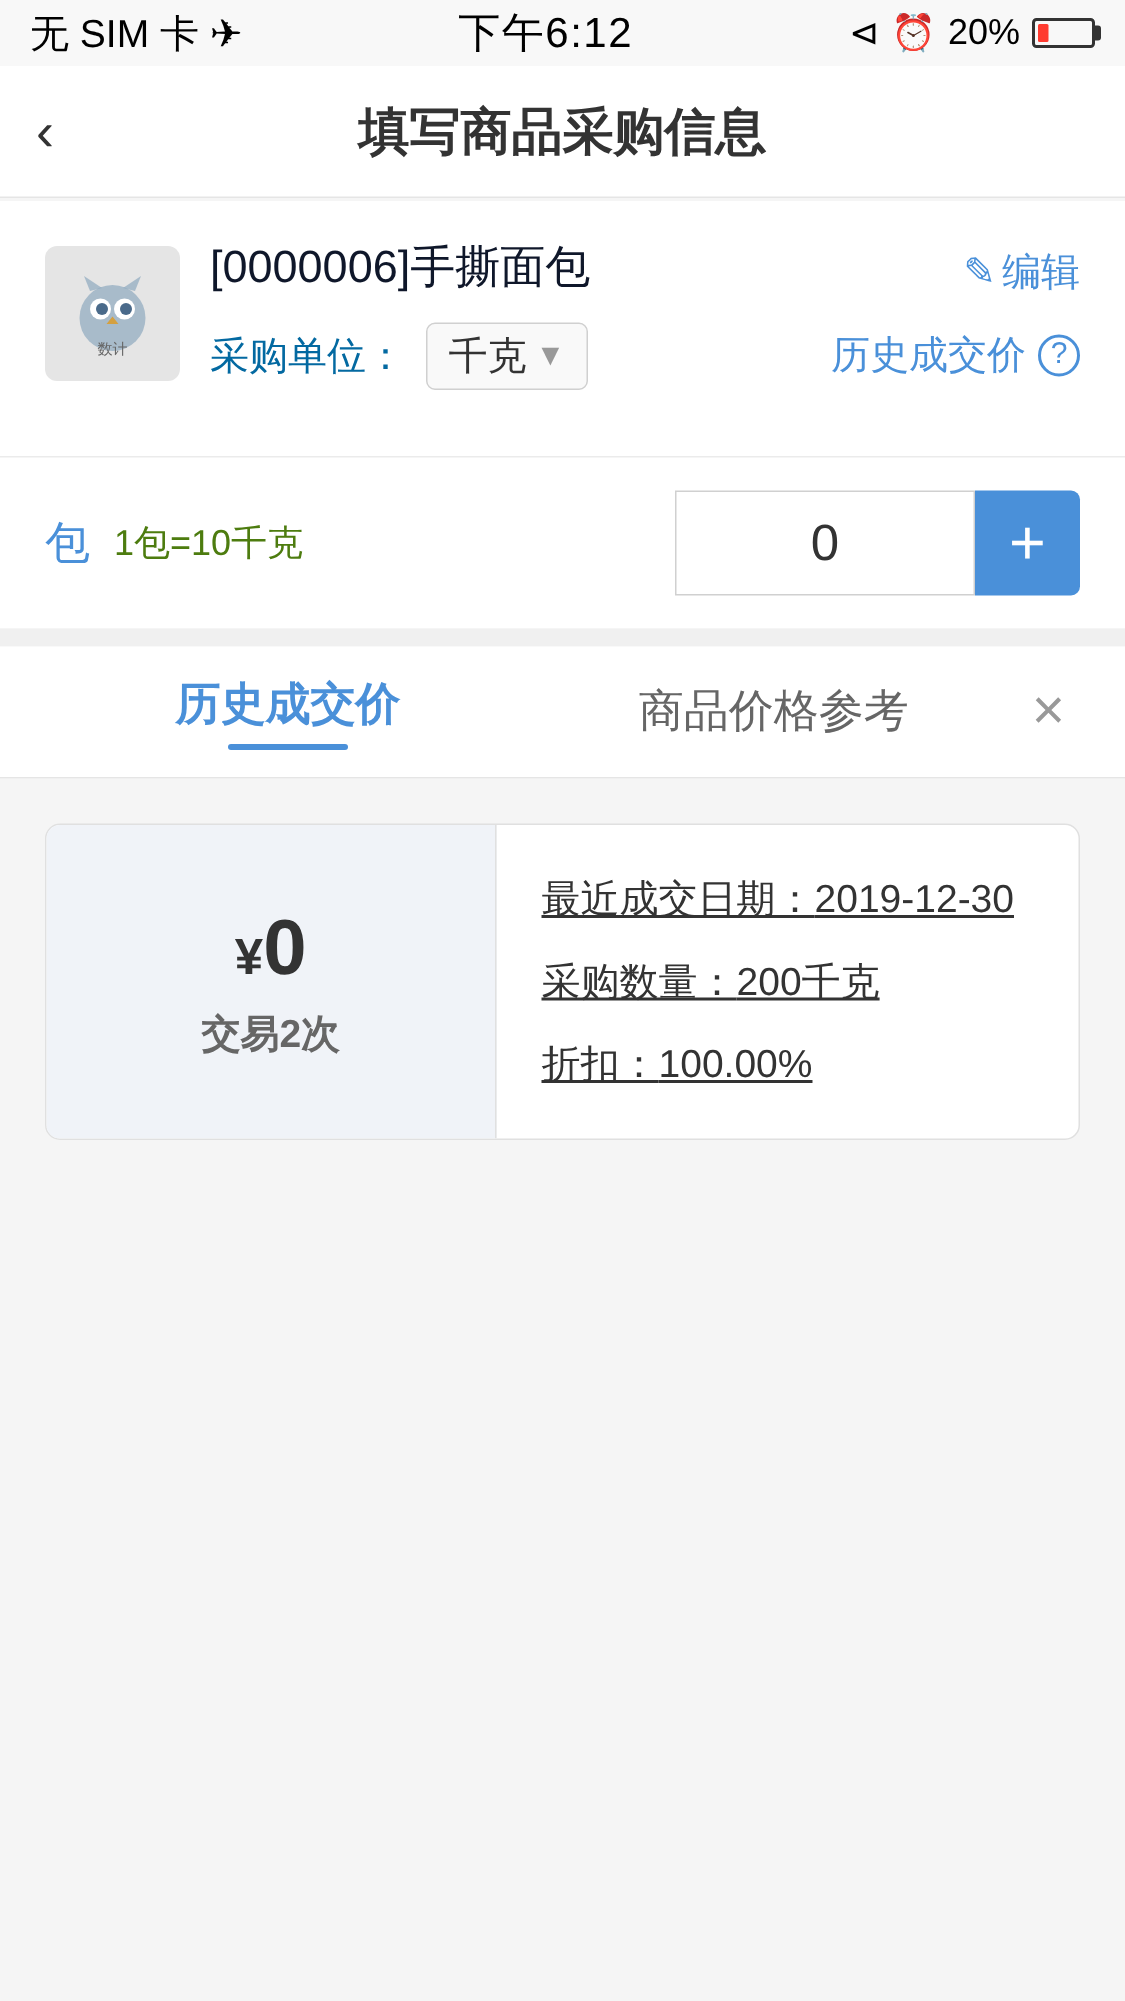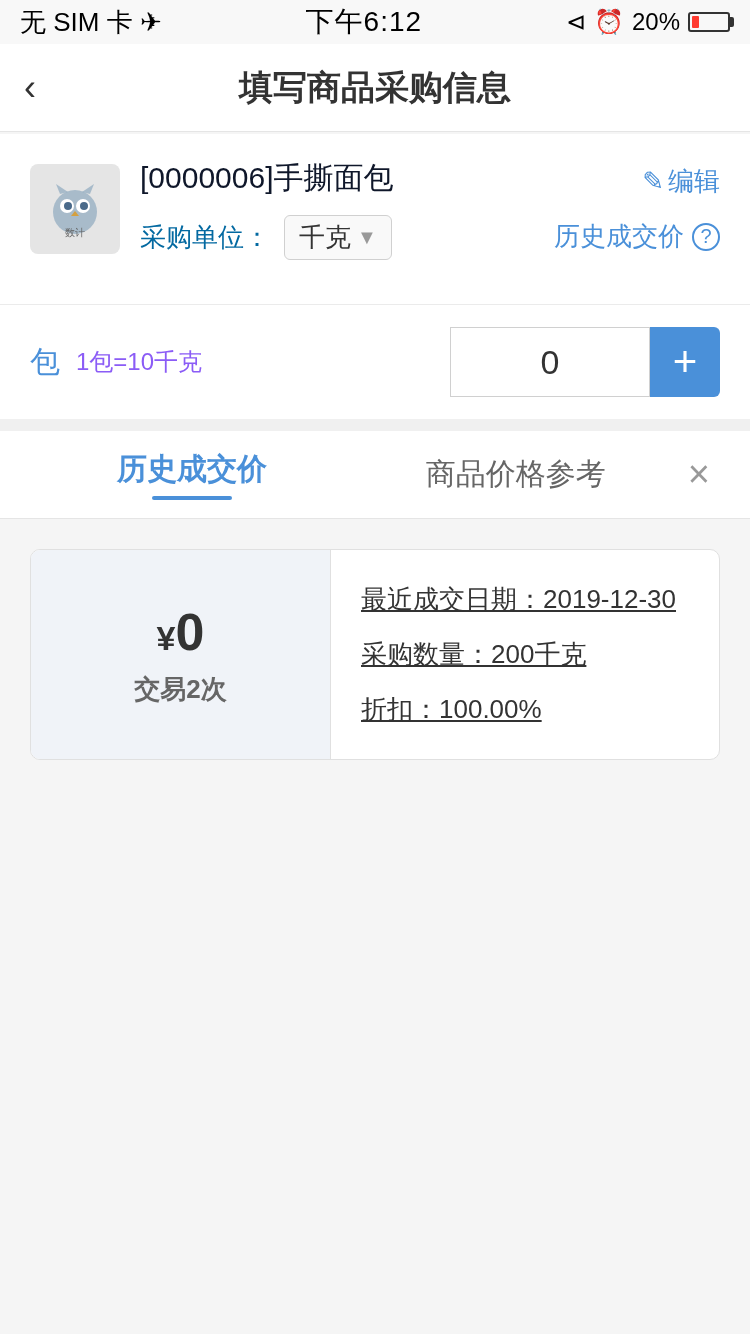--- a/index.html
+++ b/index.html
@@ -186,21 +186,21 @@
       align-items: center;
       gap: 16px;
     }
     .qty-unit-badge {
       font-size: 30px;
       color: #4a90d9;
       font-weight: 500;
     }
     .qty-conversion {
       font-size: 24px;
-      color: #8b5cf6;
+      color: #4d7c0f;
     }
     .qty-right {
       display: flex;
       align-items: center;
       gap: 0;
     }
     .qty-input {
       width: 200px;
       height: 70px;
       border: 1px solid #d0d0d0;

